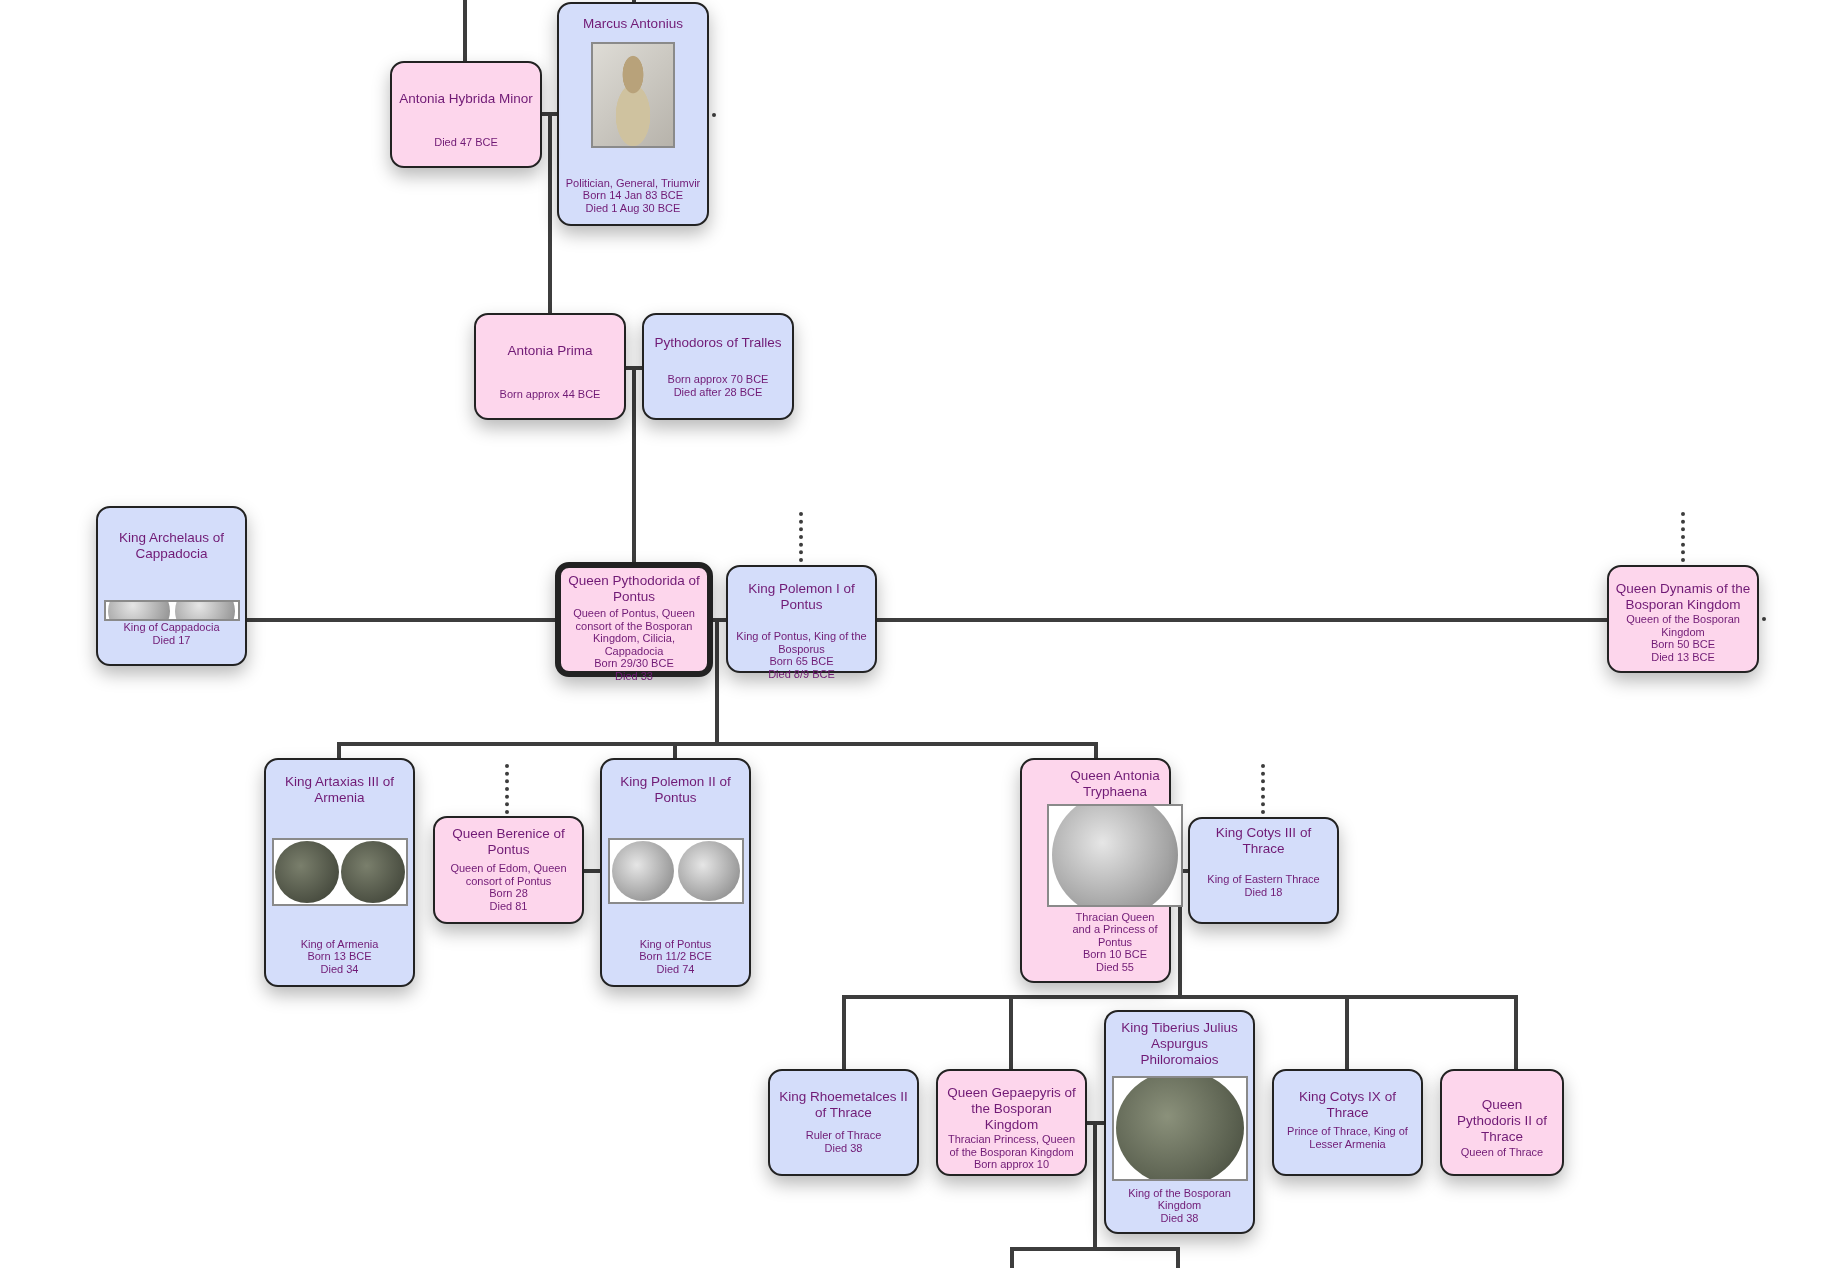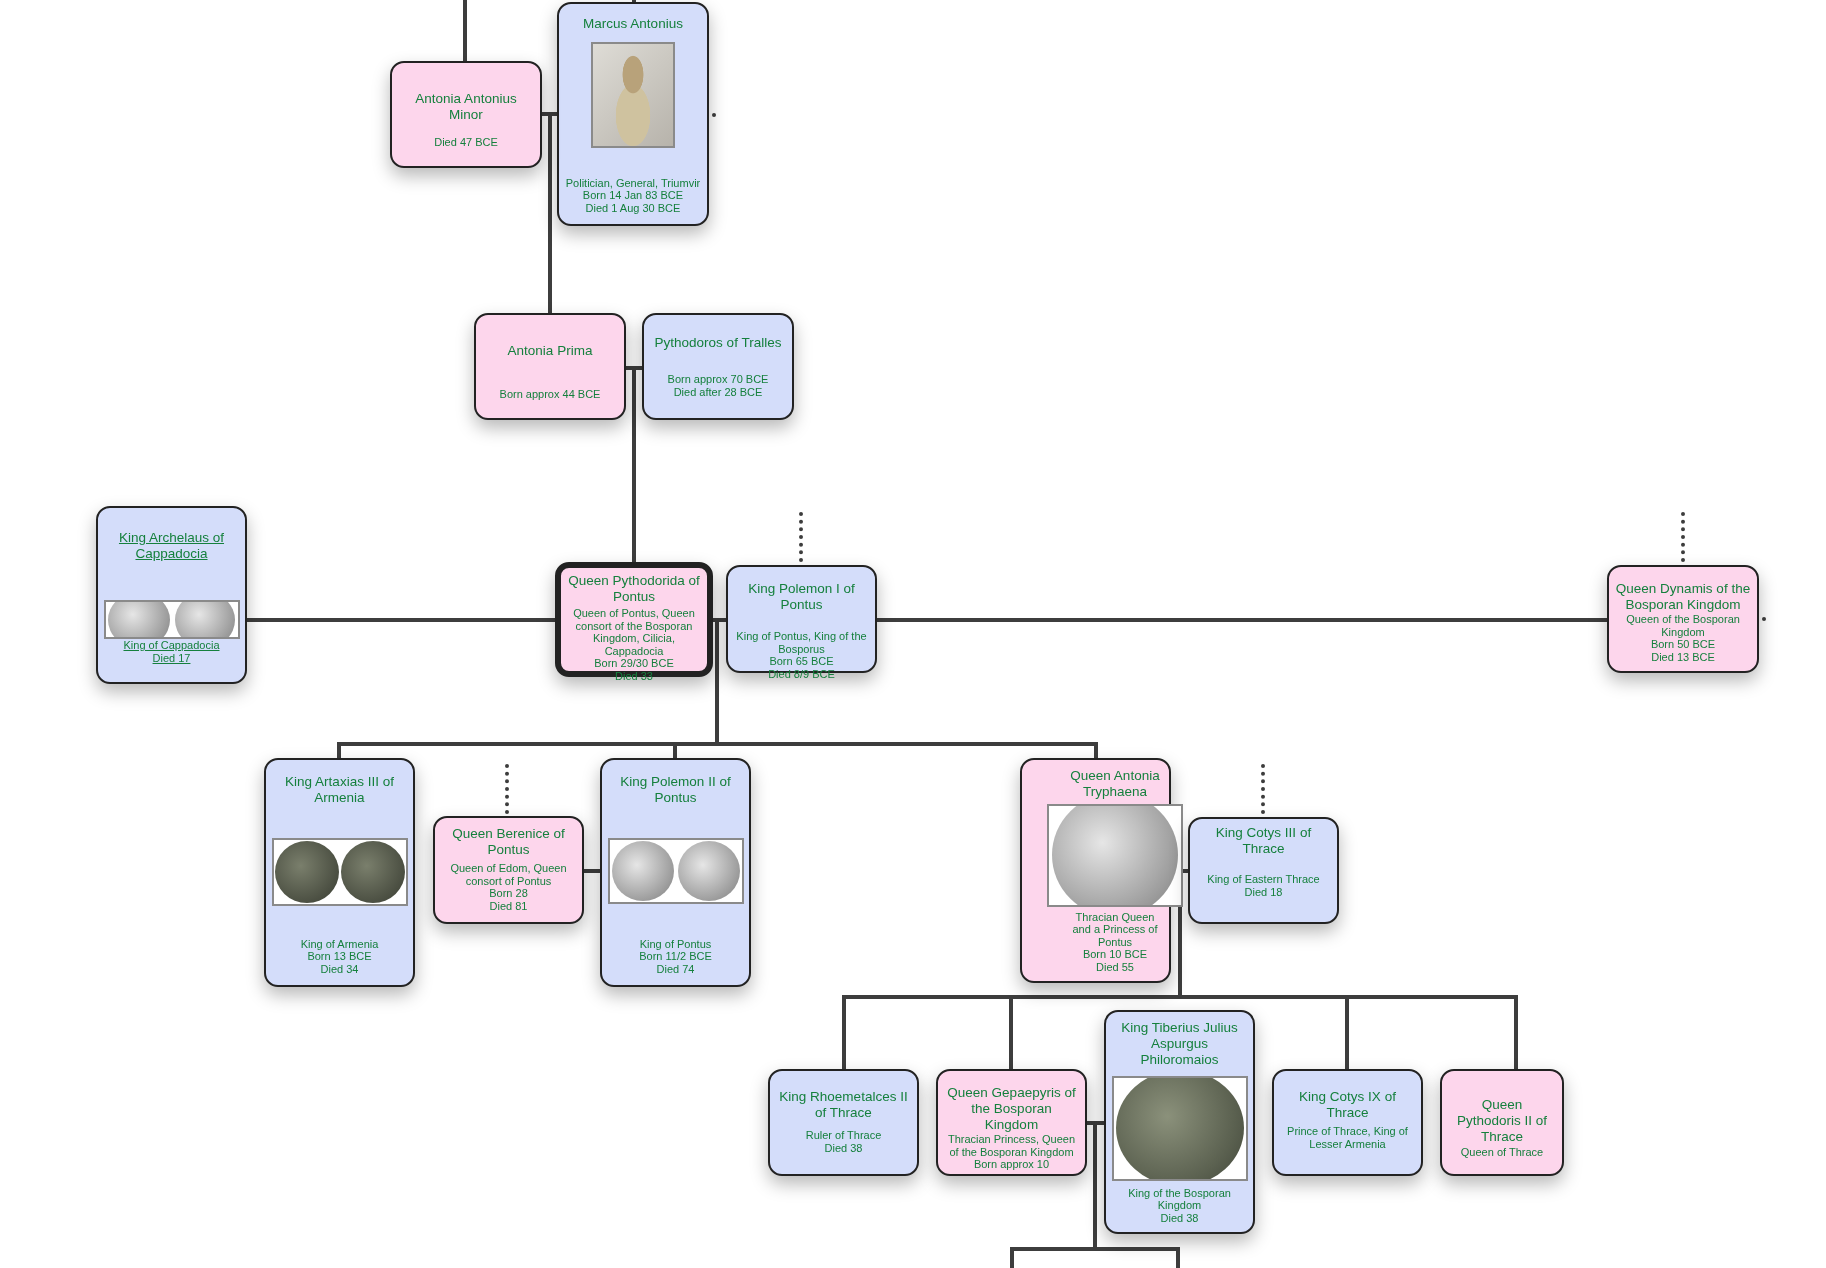--- a/index.html
+++ b/index.html
@@ -2,21 +2,21 @@
 <html><head>
 <meta charset="utf-8">
 <style>
   html, body { margin:0; padding:0; }
   body { width:1826px; height:1268px; background:#ffffff; position:relative; overflow:hidden;
          font-family:"Liberation Sans", sans-serif; }
   .line { position:absolute; background:#3d3d3d; }
   .dots { position:absolute; width:0; border-left:4px dotted #3d3d3d; }
   .dot { position:absolute; width:4px; height:4px; border-radius:50%; background:#3d3d3d; }
   .card { position:absolute; box-sizing:border-box; border:2px solid #222; border-radius:14px;
-          box-shadow: 0 8px 18px rgba(0,0,0,0.28); color:#15803d; text-align:center;
+          box-shadow: 0 8px 18px rgba(0,0,0,0.28); color:#701a75; text-align:center;
           display:flex; flex-direction:column; align-items:center; padding:6px 6px 6px 6px; cursor:pointer; }
   .card.female { background:#fdd6ec; }
   .card.male { background:#d4ddfa; }
   .card.focus { border:6px solid #222; border-radius:14px; padding:2px 4px; }
   .name { font-size:13.5px; line-height:16px; margin-top:6px; }
   .desc { font-size:11px; line-height:12.5px; margin-top:auto; margin-bottom:4px; }
   .photo { border:2px solid #8a8a8a; box-sizing:border-box; margin-top:10px; position:relative; overflow:hidden; }
   .bust { background: radial-gradient(ellipse at 50% 30%, #b8a27a 0 18%, transparent 19%),
           radial-gradient(ellipse at 50% 70%, #cfc29f 0 30%, transparent 31%),
           linear-gradient(135deg, #dedcd6, #b7b3ab); }
@@ -70,36 +70,36 @@
 
 <div class="card male" style="left:557px;top:2px;width:152px;height:224px;">
   <div class="name">Marcus Antonius</div>
   <div class="photo bust" style="width:84px;height:106px;"></div>
   <div class="desc" style="white-space:pre-line;">Politician, General, Triumvir
 Born 14 Jan 83 BCE
 Died 1 Aug 30 BCE</div>
 </div>
 
 <div class="card female" style="left:390px;top:61px;width:152px;height:107px;">
-  <div class="name" style="margin-top:22px;">Antonia Antonius Minor</div>
+  <div class="name" style="margin-top:22px;">Antonia Hybrida Minor</div>
   <div class="desc" style="margin-bottom:12px;white-space:pre-line;">Died 47 BCE</div>
 </div>
 
 <div class="card female" style="left:474px;top:313px;width:152px;height:107px;">
   <div class="name" style="margin-top:22px;">Antonia Prima</div>
   <div class="desc" style="margin-bottom:12px;white-space:pre-line;">Born approx 44 BCE</div>
 </div>
 
 <div class="card male" style="left:642px;top:313px;width:152px;height:107px;">
   <div class="name" style="margin-top:14px;">Pythodoros of Tralles</div>
   <div class="desc" style="margin-bottom:14px;white-space:pre-line;">Born approx 70 BCE
 Died after 28 BCE</div>
 </div>
 
-<div class="card male" style="left:96px;top:506px;width:151px;height:178px;text-decoration:underline;">
+<div class="card male" style="left:96px;top:506px;width:151px;height:160px;">
   <div class="name" style="margin-top:16px;">King Archelaus of Cappadocia</div>
   <div class="photo coin-row" style="width:136px;height:64px;margin-top:38px;">
     <div class="coin silver" style="width:62px;height:56px;"></div>
       <div class="coin silver" style="width:60px;height:56px;"></div>
   </div>
   <div class="desc" style="margin-bottom:12px;white-space:pre-line;">King of Cappadocia
 Died 17</div>
 </div>
 
 <div class="card female focus" style="left:555px;top:562px;width:158px;height:115px;">

